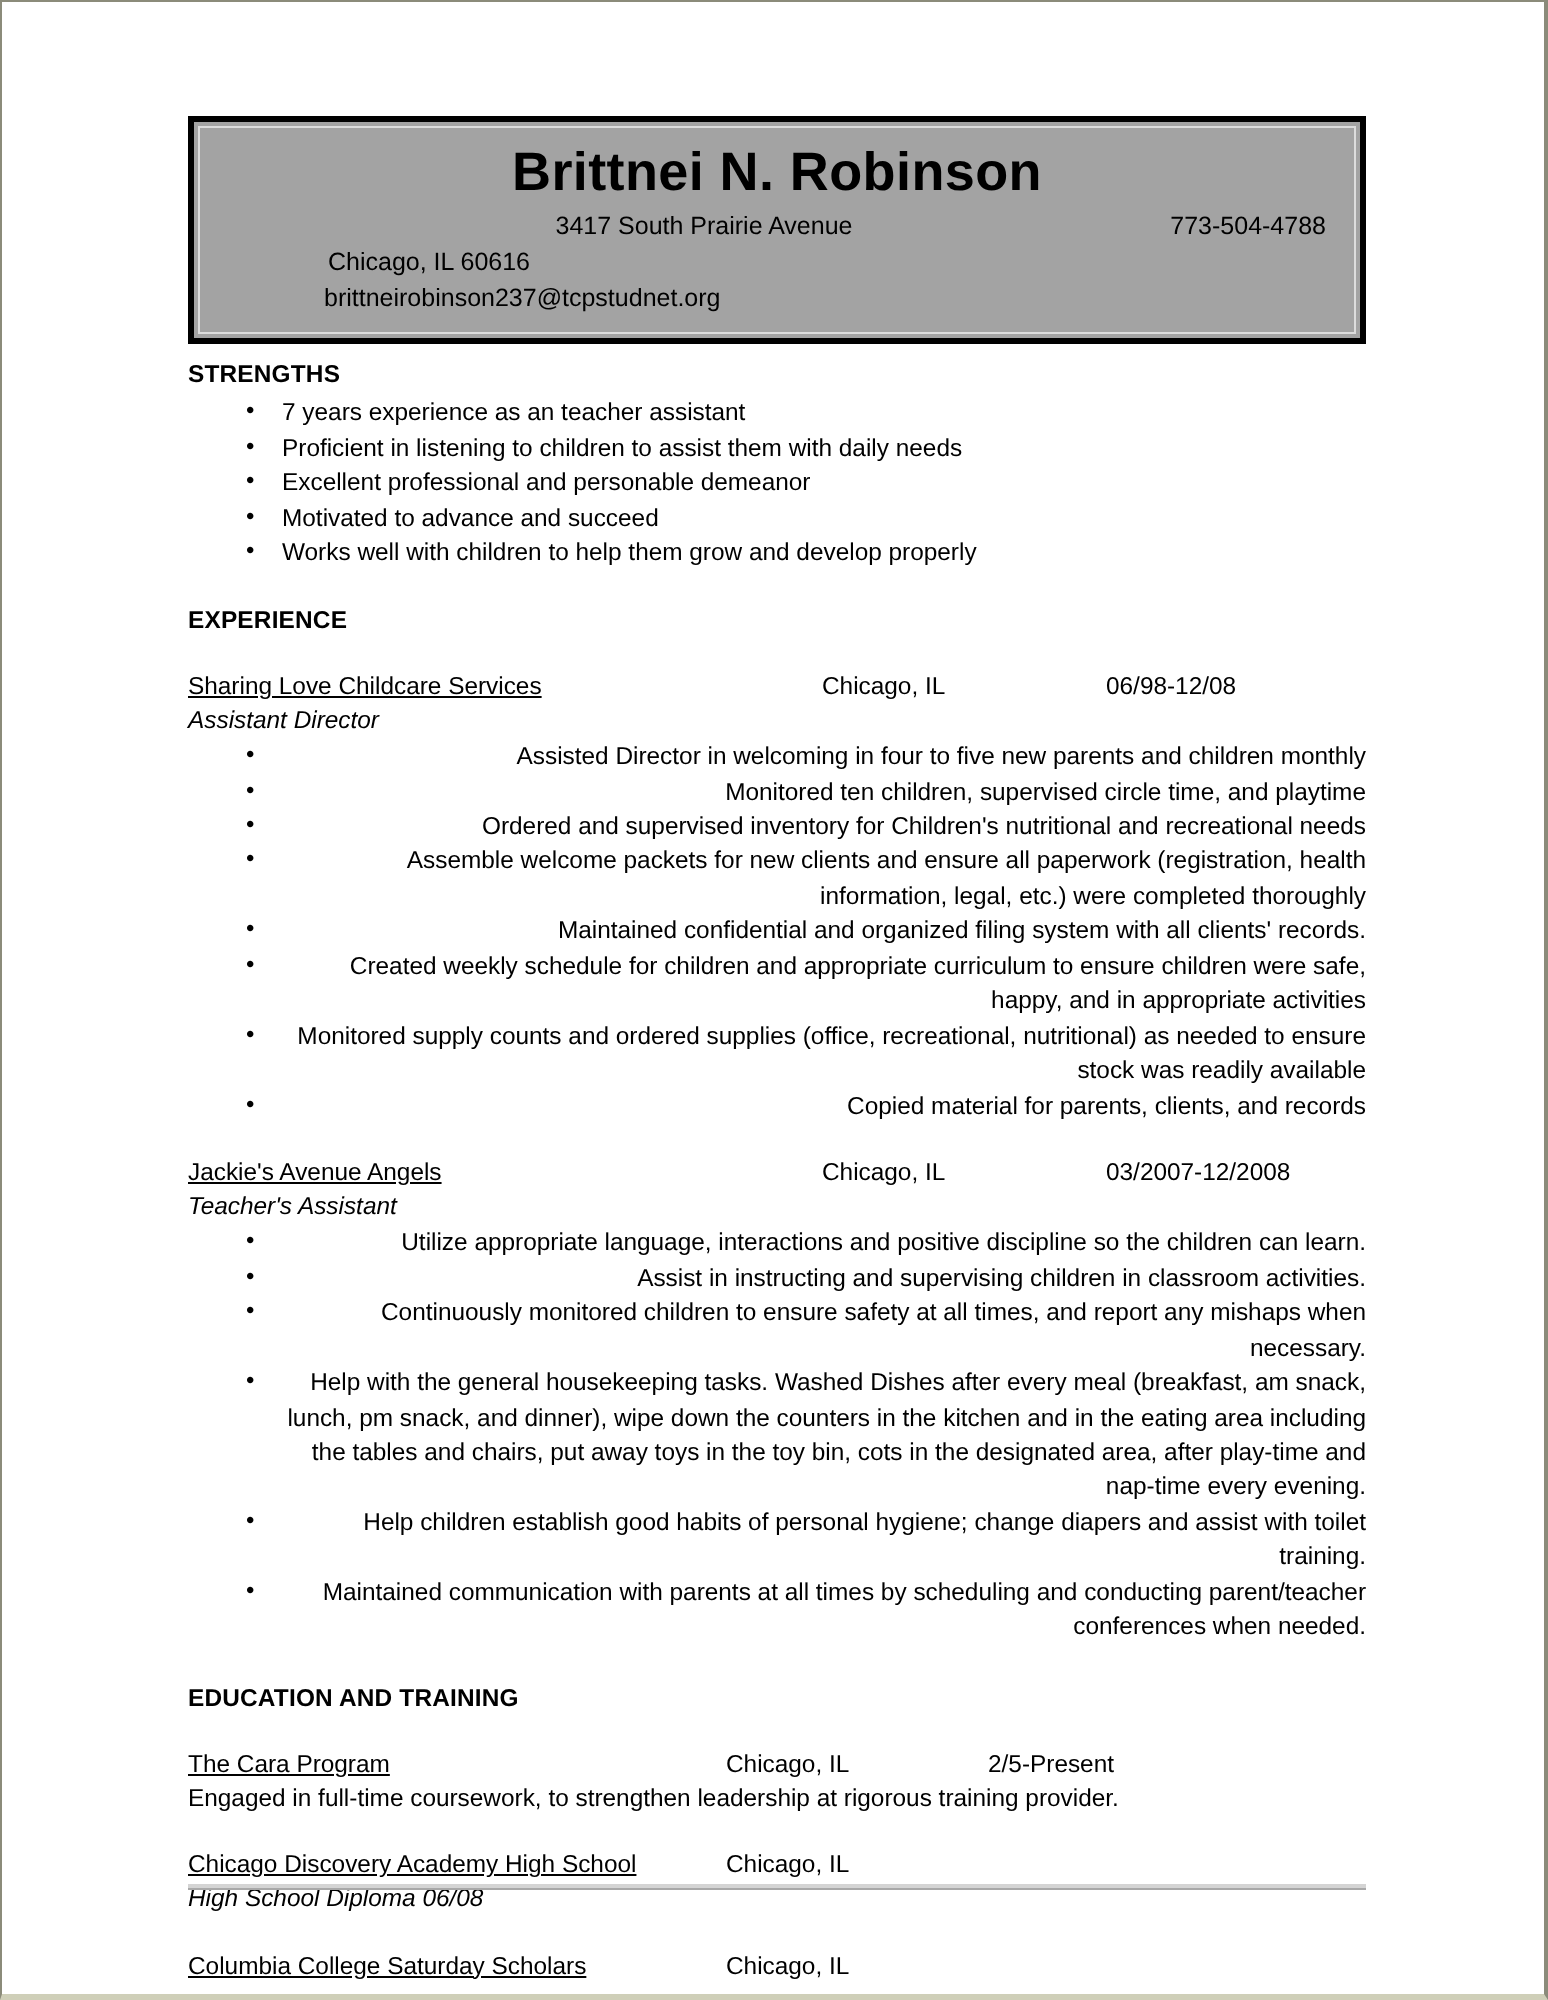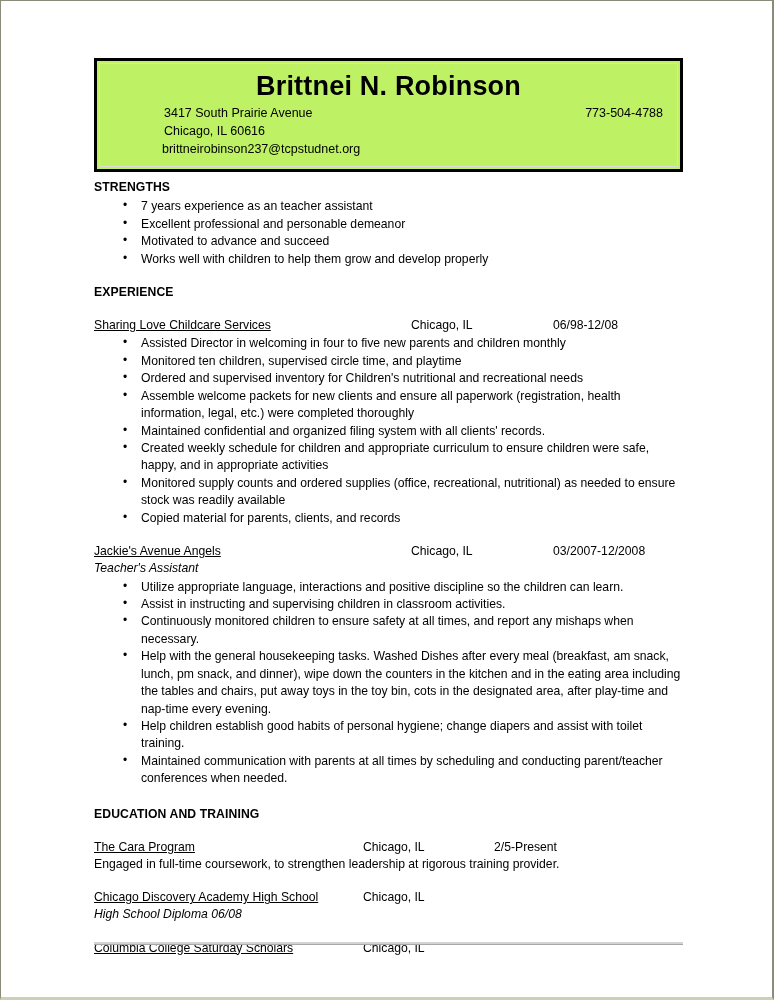--- a/index.html
+++ b/index.html
@@ -30,21 +30,21 @@
   }
 
   
   .namebox {
     position: absolute;
     left: 93px;
     top: 57px;
     width: 589px;
     box-sizing: border-box;
     border: 3px solid #000000;
-    background: #bef264;
+    background: #a3a3a3;
     padding: 2px;
   }
   .namebox-inner {
     border: 1px solid #dcdcdc;
     padding: 6px 10px 8px 10px;
     box-sizing: border-box;
   }
   .fullname {
     text-align: center;
     font-size: 27px;
@@ -57,21 +57,21 @@
     position: relative;
     font-size: 12.5px;
     line-height: 1.42;
   }
   .contact-left {
     width: 430px;
     text-align: left;
     padding-left: 52px;
     box-sizing: border-box;
   }
-  .contact-left .addr-line1 { padding-left: 2px; }
+  .contact-left .addr-line1 { padding-left: 2px; text-align: center; }
   .contact-left .addr-line2 { padding-left: 2px; }
   .contact-left .addr-line3 { padding-left: 0px; }
   .phone {
     position: absolute;
     right: 4px;
     top: 0;
     font-size: 12.5px;
   }
 
   
@@ -135,21 +135,21 @@
   
   .edu .loc   { left: 269px; }
   .edu .dates { left: 400px; }
 
   .role {
     font-style: italic;
     margin-bottom: 1px;
   }
   .detail-line { margin-top: 0px; }
 
-  ul.entry-bullets { margin-top: 1px; }
+  ul.entry-bullets { margin-top: 1px; text-align: right; }
 
   hr.bottom-rule {
     position: absolute;
     left: 93px;
     top: 941px;
     width: 589px;
     height: 0;
     margin: 0;
     border: none;
     border-top: 2px solid #d4d4d4;
@@ -174,35 +174,37 @@
       </div>
     </div>
   </div>
 
   <div class="content">
 
     <div class="section">
       <div class="section-title">STRENGTHS</div>
       <ul class="bullets">
         <li>7 years experience as an teacher assistant</li>
+        <li>Proficient in listening to children to assist them with daily needs</li>
         <li>Excellent professional and personable demeanor</li>
         <li>Motivated to advance and succeed</li>
         <li>Works well with children to help them grow and develop properly</li>
       </ul>
     </div>
 
     <div class="section section-gap-exp">
       <div class="section-title">EXPERIENCE</div>
 
       <div class="entry exp">
         <div class="entry-head">
           <span class="org">Sharing Love Childcare Services</span>
           <span class="loc">Chicago, IL</span>
           <span class="dates">06/98-12/08</span>
         </div>
+        <div class="role">Assistant Director</div>
         <ul class="bullets entry-bullets">
           <li>Assisted Director in welcoming in four to five new parents and children monthly</li>
           <li>Monitored ten children, supervised circle time, and playtime</li>
           <li>Ordered and supervised inventory for Children's nutritional and recreational needs</li>
           <li>Assemble welcome packets for new clients and ensure all paperwork (registration, health information, legal, etc.) were completed thoroughly</li>
           <li>Maintained confidential and organized filing system with all clients' records.</li>
           <li>Created weekly schedule for children and appropriate curriculum to ensure children were safe, happy, and in appropriate activities</li>
           <li>Monitored supply counts and ordered supplies (office, recreational, nutritional) as needed to ensure stock was readily available</li>
           <li>Copied material for parents, clients, and records</li>
         </ul>

